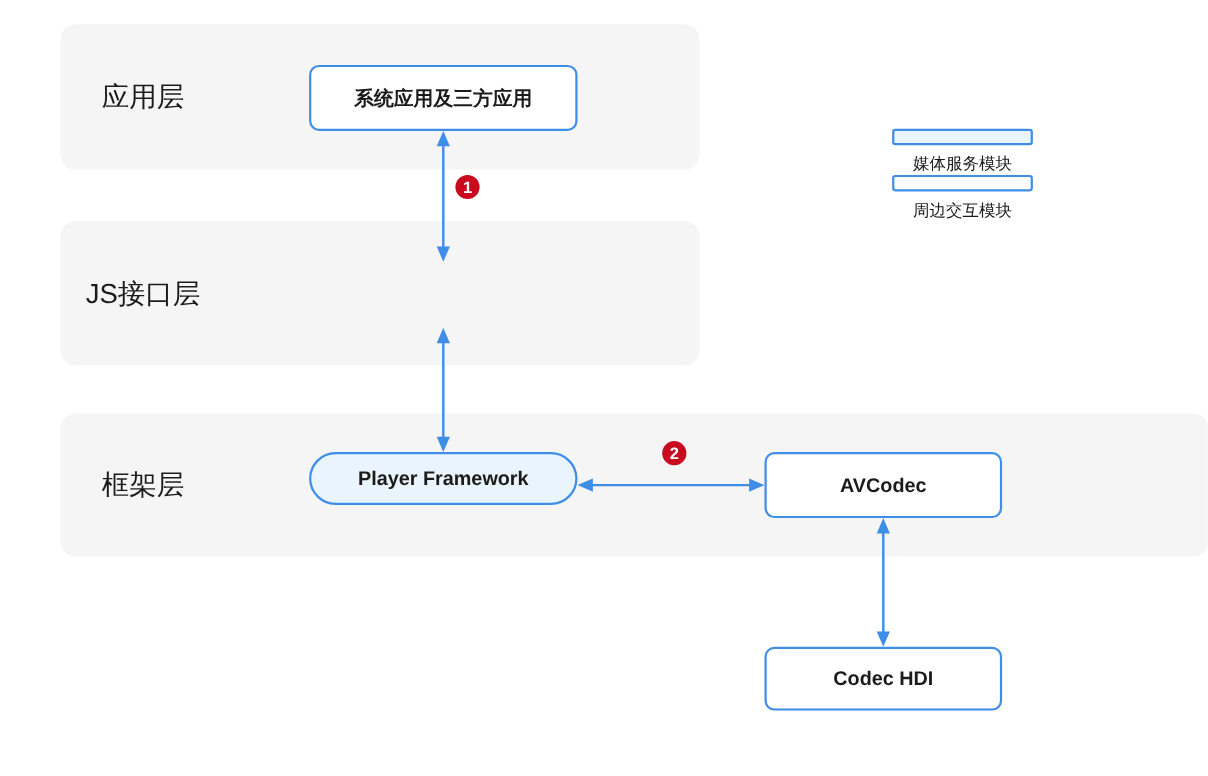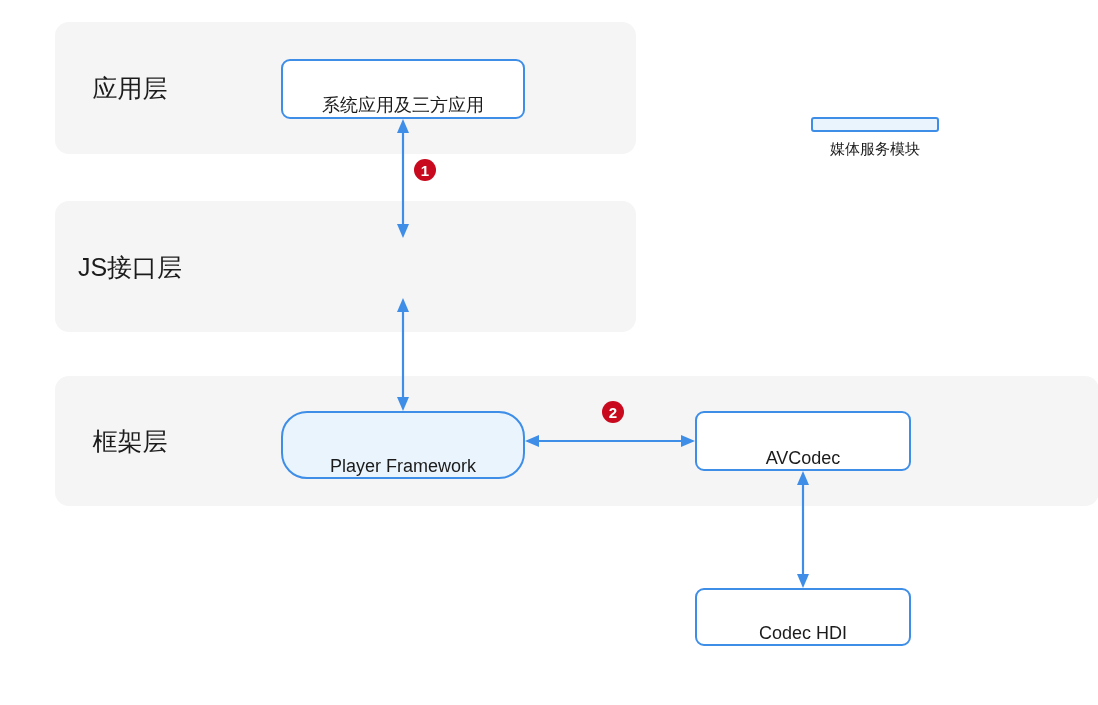--- a/index.html
+++ b/index.html
@@ -48,31 +48,32 @@
   .edge-head { fill: var(--accent-blue, #3e8ee8); }
 
   
   .node {
     position: absolute;
     box-sizing: border-box;
     border: 2px solid var(--accent-blue, #3e8ee8);
     border-radius: 9px;
     background: var(--peripheral-fill, #ffffff);
     display: flex;
-    align-items: flex-end;
+    align-items: center;
     justify-content: center;
     font-size: 18px;
     color: var(--text-color, #1b1b1b);
     white-space: nowrap;
     z-index: 2;
+    font-weight: bold;
   }
   .node-media { background: var(--media-fill, #eaf4fc); }
   .n1 { left: 253px; top: 59px;  width: 244px; height: 60px; }
   .n2 { left: 253px; top: 238px; width: 244px; height: 60px; }
-  .n3 { left: 253px; top: 411px; width: 244px; height: 68px; border-radius: 26px; }
+  .n3 { left: 253px; top: 411px; width: 244px; height: 48px; border-radius: 26px; }
   .n4 { left: 667px; top: 411px; width: 216px; height: 60px; }
   .n5 { left: 667px; top: 588px; width: 216px; height: 58px; }
 
   
   .badge {
     position: absolute;
     width: 22px; height: 22px;
     border-radius: 50%;
     background: var(--badge-red, #c9091e);
     color: #ffffff;
@@ -167,15 +168,19 @@
   </div>
 
   <div class="badge badge-1">1</div>
   <div class="badge badge-2">2</div>
 
   <div class="legend">
     <div class="legend-item">
       <div class="swatch swatch-media"></div>
       <div class="legend-label">媒体服务模块</div>
     </div>
+    <div class="legend-item">
+      <div class="swatch swatch-peripheral"></div>
+      <div class="legend-label">周边交互模块</div>
+    </div>
   </div>
 
 </div>
 
 </body></html>

